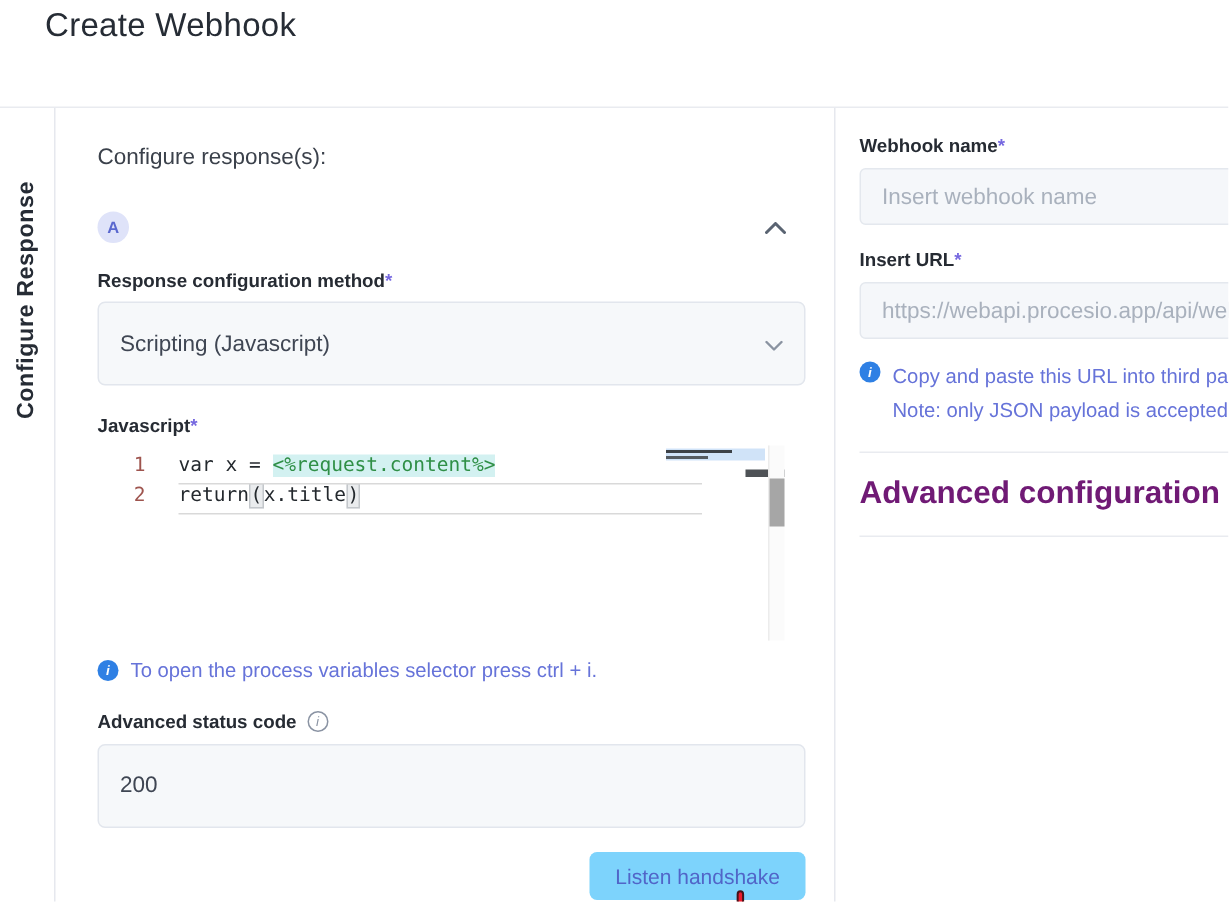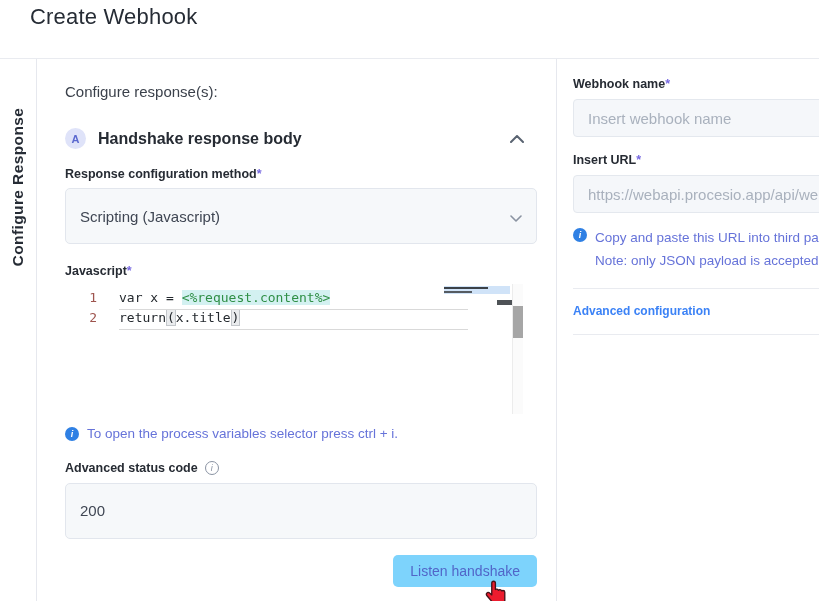--- a/index.html
+++ b/index.html
@@ -1,21 +1,21 @@
 <!DOCTYPE html>
 <html><head>
 <meta charset="utf-8">
 <style>
   * { margin:0; padding:0; box-sizing:border-box; }
   html,body { width:819px; height:601px; background:#ffffff; overflow:hidden;
               font-family:"Liberation Sans", sans-serif; }
   .page { position:relative; width:819px; height:601px; background:#fff; }
 
   
-  .header { height:59px; border-bottom:1px solid #e9ebf0; padding:4px 0 0 30px; }
+  .header { height:72px; border-bottom:1px solid #e9ebf0; padding:4px 0 0 30px; }
   .page-title { font-size:22px; color:#262c35; font-weight:500; letter-spacing:.2px; }
 
   
   .content { display:flex; height:546px; }
   .tab-strip { width:37px; border-right:1px solid #e6e8ee; position:relative; flex:none; }
   .vertical-tab { position:absolute; left:50%; top:128px;
                   transform:translate(-50%,-50%) rotate(-90deg);
                   white-space:nowrap; font-weight:bold; font-size:15.5px;
                   letter-spacing:.4px; color:#262c35; }
 
@@ -91,21 +91,21 @@
 
   
   .rp-label { font-size:12.5px; font-weight:bold; color:#262b33; margin-bottom:8px; }
   .rp-input { height:38px; min-width:292px; background:#f5f7fa; border:1px solid #e4e8ee;
               border-radius:4px; font-size:15px; color:#3f4653; padding:0 14px;
               margin-bottom:16px; display:block; font-family:"Liberation Sans", sans-serif; }
   .rp-input::placeholder { color:#a9b1bd; opacity:1; }
   .rp-info { display:flex; align-items:flex-start; margin-top:-2px; }
   .rp-info-lines { font-size:13.5px; color:#6673d9; line-height:1.7; white-space:nowrap; }
   .rp-divider { border-top:1px solid #e9ebf0; margin-top:15px; width:300px; }
-  .advanced-title { font-size:12px; font-weight:bold; color:#3b82f6; margin:15px 0 16px 0; }
+  .advanced-title { font-size:21px; font-weight:bold; color:#701a75; margin:15px 0 16px 0; }
 </style>
 </head>
 <body>
 
 <div class="page">
 
   <div class="header">
     <div class="page-title">Create Webhook</div>
   </div>
 
@@ -114,21 +114,20 @@
     <div class="tab-strip">
       <div class="vertical-tab">Configure Response</div>
     </div>
 
     <div class="main-panel">
 
       <div class="section-title">Configure response(s):</div>
 
       <div class="accordion-row">
         <span class="badge">A</span>
-        <span class="accordion-title">Handshake response body</span>
         <span class="accordion-chevron">
           <svg width="14" height="8" viewBox="0 0 14 8">
               <path d="M1 7 L7 1 L13 7" stroke="#5a6472" stroke-width="2" fill="none" stroke-linecap="round" stroke-linejoin="round"></path>
             </svg>
         </span>
       </div>
 
       <div class="field-label"><span>Response configuration method</span><span class="req">*</span></div>
 
       <div class="select-box">

